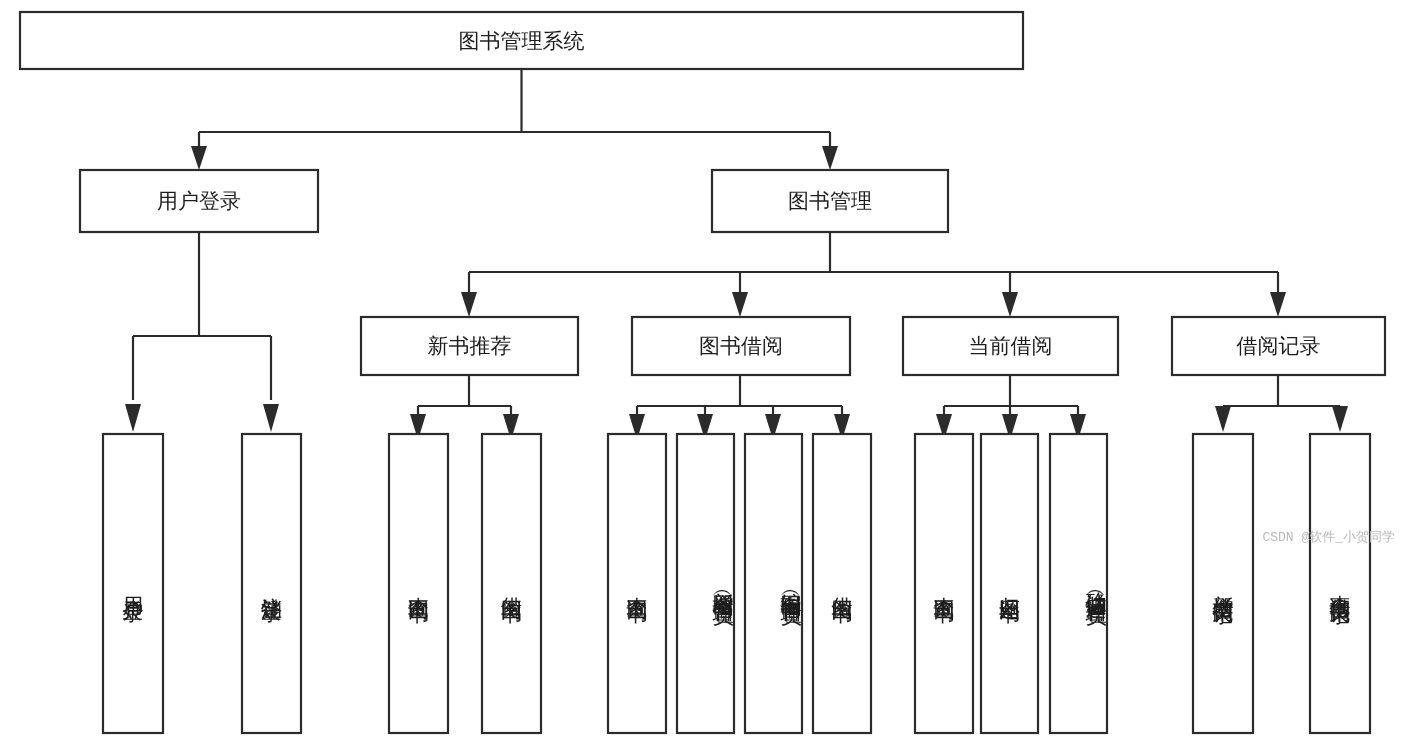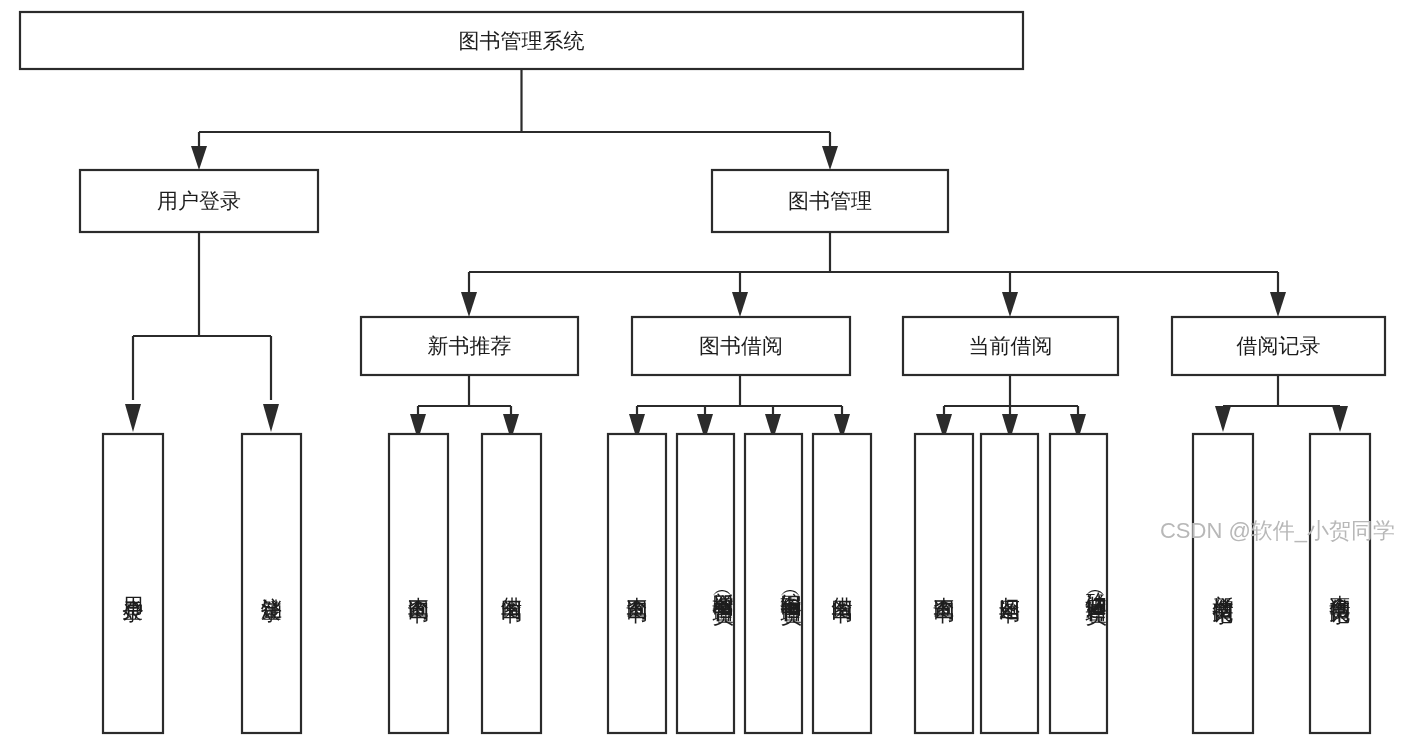--- a/index.html
+++ b/index.html
@@ -62,22 +62,22 @@
     display: flex;
     align-items: center;
     justify-content: center;
     pointer-events: none;
     user-select: none;
   }
   .watermark {
     position: absolute;
     right: 10px;
     bottom: 6px;
-    font-family: Liberation Sans, sans-serif;
-    font-size: 22px;
+    font-family: Liberation Mono, monospace;
+    font-size: 13px;
     color: #b8b8b8;
     white-space: nowrap;
     user-select: none;
   }
 </style>
 </head>
 <body>
 
 <div id="diagram-root">
 

